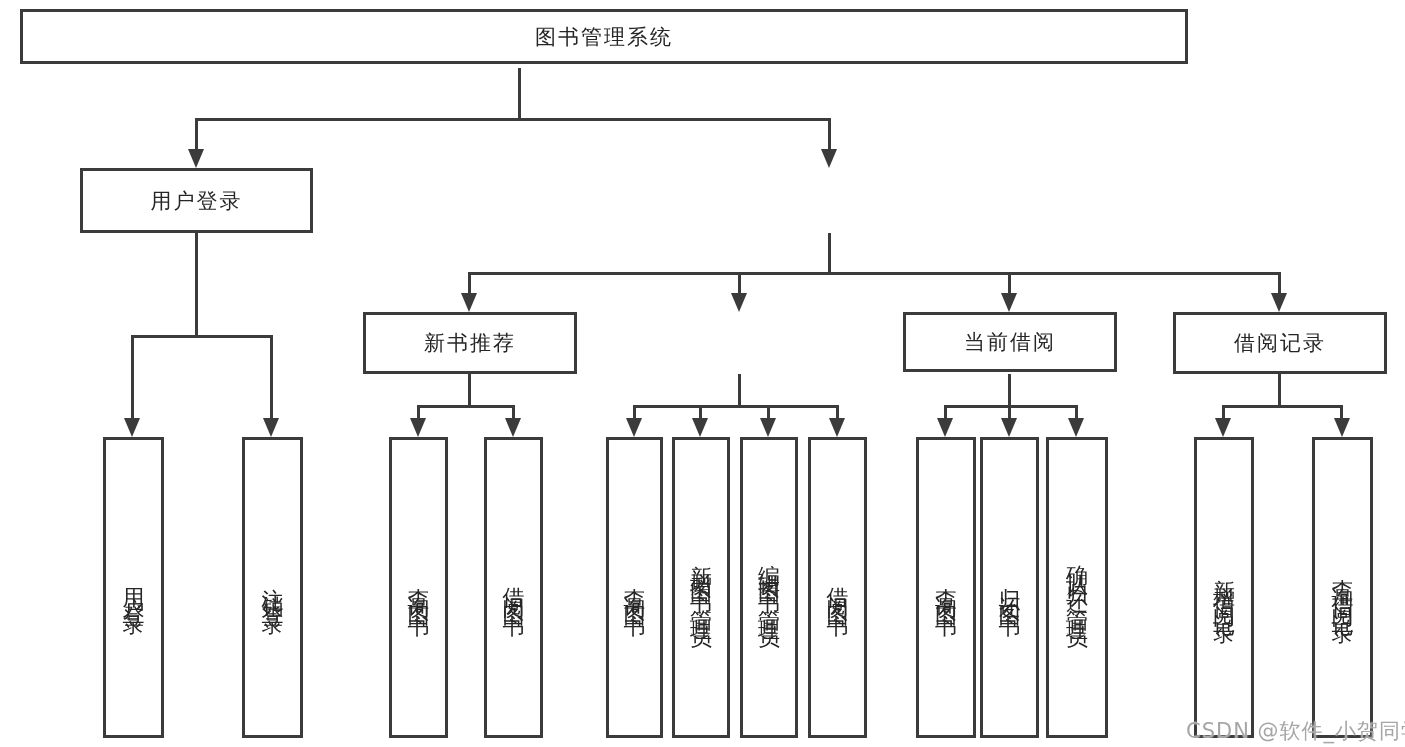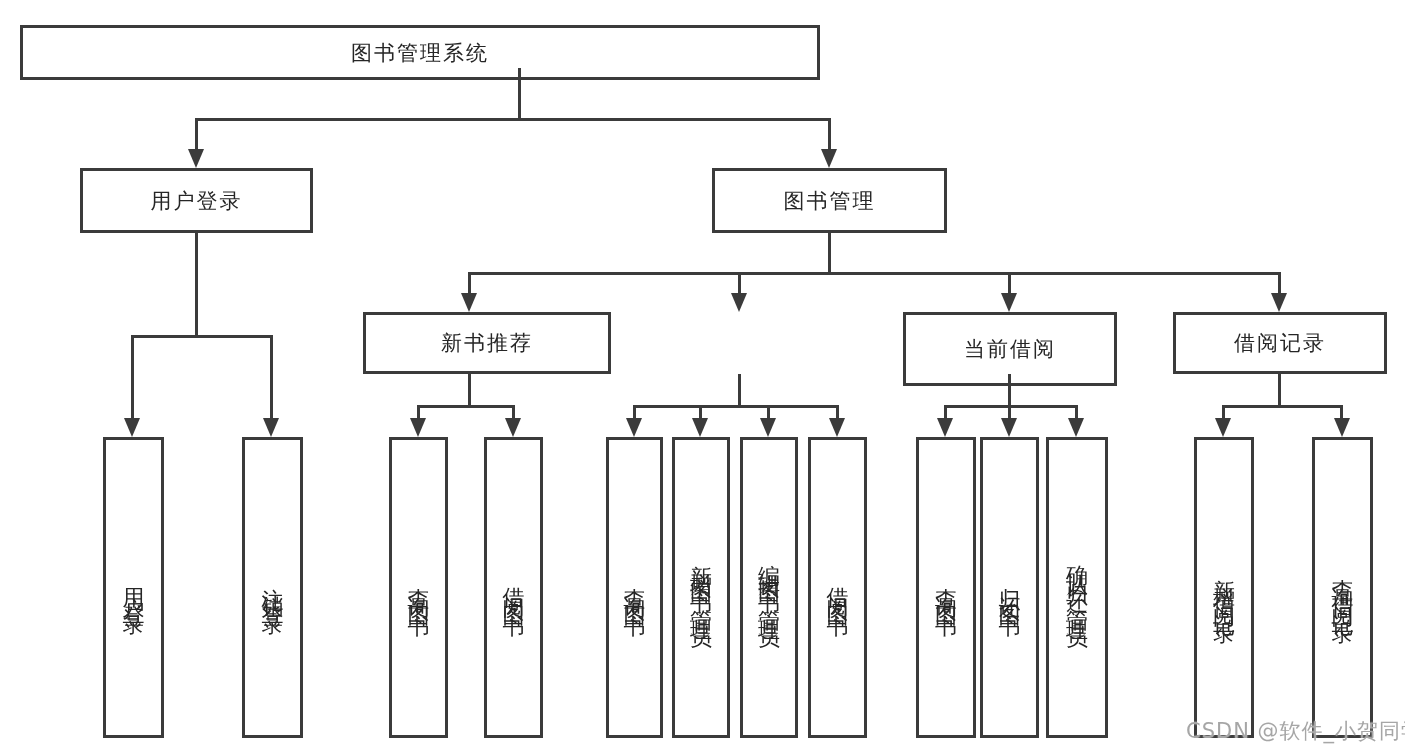--- a/index.html
+++ b/index.html
@@ -26,60 +26,57 @@
   .watermark{
     position:absolute;left:1186px;top:717px;font-size:21px;color:#a6a6a6;
     letter-spacing:1px;white-space:nowrap;text-shadow:0 0 2px #ffffff;
   }
 </style>
 </head>
 <body>
 
 <div class="canvas">
 
-  <div class="box" style="left:20px;top:25px;width:800px;height:55px">
+  <div class="box" style="left:20px;top:9px;width:1168px;height:55px">
     <span class="hlabel">图书管理系统</span>
   </div>
 
   <div class="vline" style="left:518px;top:68px;height:50px"></div>
   <div class="hline" style="left:195px;top:118px;width:636px"></div>
   <div class="vline" style="left:195px;top:118px;height:33px"></div>
   <div class="arrow" style="left:188px;top:149px"></div>
   <div class="vline" style="left:828px;top:118px;height:33px"></div>
   <div class="arrow" style="left:821px;top:149px"></div>
 
   <div class="box" style="left:80px;top:168px;width:233px;height:65px">
     <span class="hlabel">用户登录</span>
-  </div>
-  <div class="box" style="left:712px;top:168px;width:235px;height:65px">
-    <span class="hlabel">图书管理</span>
   </div>
 
   <div class="vline" style="left:195px;top:233px;height:102px"></div>
   <div class="hline" style="left:131px;top:335px;width:142px"></div>
   <div class="vline" style="left:131px;top:335px;height:85px"></div>
   <div class="vline" style="left:270px;top:335px;height:85px"></div>
   <div class="arrow" style="left:124px;top:418px"></div>
   <div class="arrow" style="left:263px;top:418px"></div>
 
   <div class="vline" style="left:828px;top:233px;height:42px"></div>
   <div class="hline" style="left:468px;top:272px;width:813px"></div>
   <div class="vline" style="left:468px;top:272px;height:24px"></div>
   <div class="vline" style="left:738px;top:272px;height:24px"></div>
   <div class="vline" style="left:1008px;top:272px;height:24px"></div>
   <div class="vline" style="left:1278px;top:272px;height:24px"></div>
   <div class="arrow" style="left:461px;top:293px"></div>
   <div class="arrow" style="left:731px;top:293px"></div>
   <div class="arrow" style="left:1001px;top:293px"></div>
   <div class="arrow" style="left:1271px;top:293px"></div>
 
-  <div class="box" style="left:363px;top:312px;width:248px;height:62px">
+  <div class="box" style="left:363px;top:312px;width:214px;height:62px">
     <span class="hlabel">新书推荐</span>
   </div>
-  <div class="box" style="left:903px;top:312px;width:214px;height:74px">
+  <div class="box" style="left:903px;top:312px;width:214px;height:60px">
     <span class="hlabel">当前借阅</span>
   </div>
   <div class="box" style="left:1173px;top:312px;width:214px;height:62px">
     <span class="hlabel">借阅记录</span>
   </div>
 
   <div class="vline" style="left:468px;top:374px;height:31px"></div>
   <div class="hline" style="left:417px;top:405px;width:98px"></div>
   <div class="vline" style="left:417px;top:405px;height:15px"></div>
   <div class="vline" style="left:512px;top:405px;height:15px"></div>

